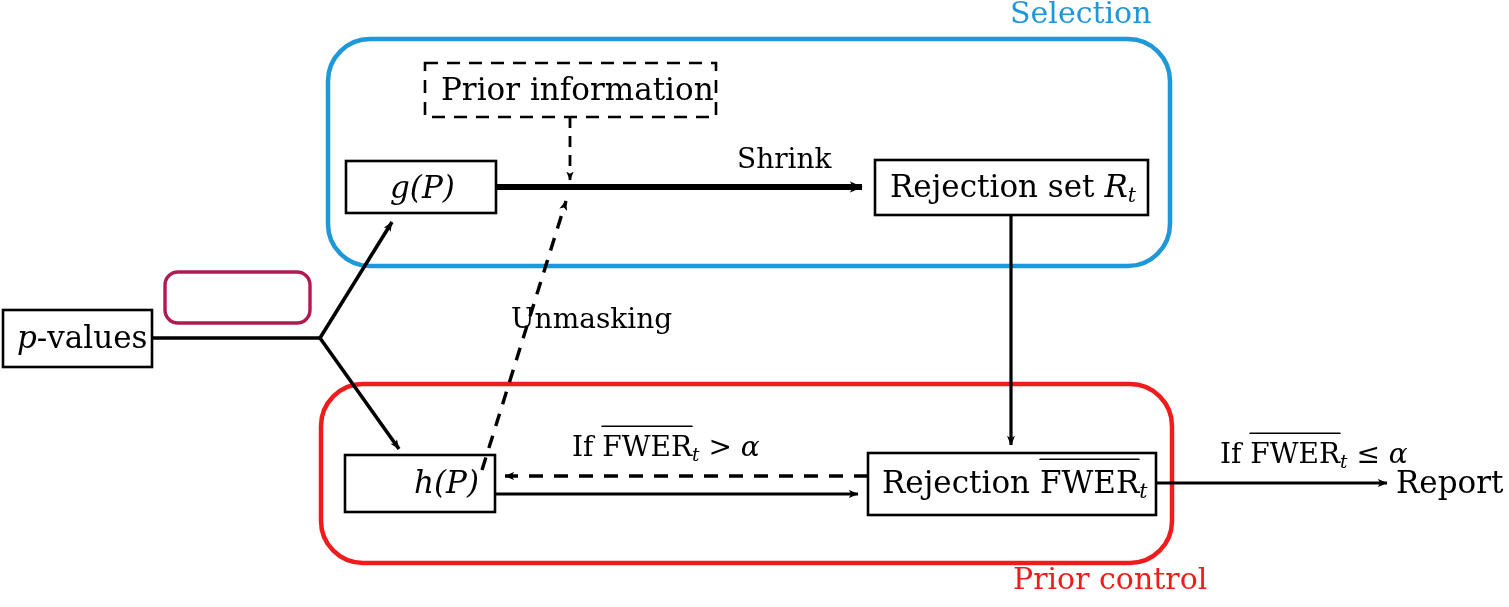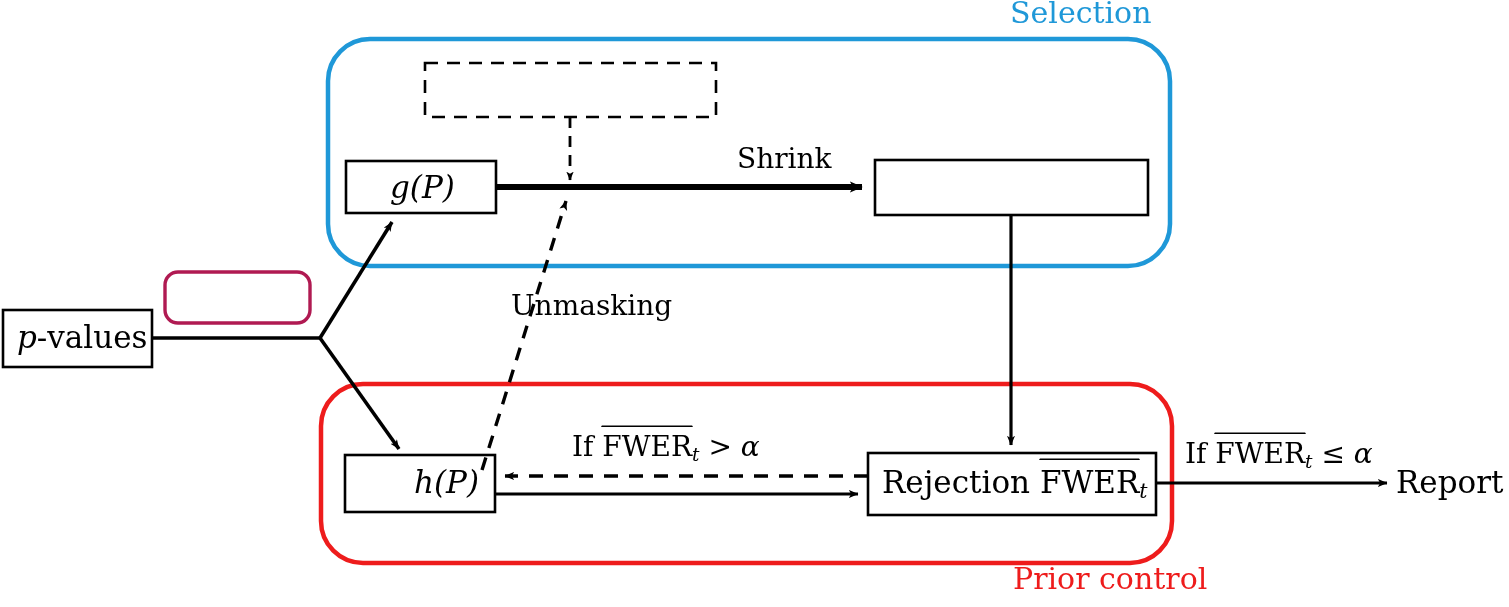--- a/index.html
+++ b/index.html
@@ -84,54 +84,61 @@
 
   <div class="dlabel group-label" style="left:1013px; top:564px; color:#ee1c1c;">
     <span>Prior control</span>
   </div>
 
   <div class="dlabel box-label" style="left:17px; top:322px;">
     <span class="it">p</span><span>-values</span>
   </div>
 
 
+  <div class="dlabel box-label" style="left:441px; top:74px;">
+    <span>Prior information</span>
+  </div>
 
   <div class="dlabel box-label" style="left:390px; top:172px;">
     <span class="it">g</span><span class="it">(P)</span>
   </div>
 
   <div class="dlabel box-label" style="left:393px; top:467px;margin-left:21px;">
     <span class="it">h</span><span class="it">(P)</span>
   </div>
 
+  <div class="dlabel box-label" style="left:890px; top:171px;">
+    <span>Rejection set</span>
+    <span class="cal">R</span><span class="sub">t</span>
+  </div>
 
   <div class="dlabel box-label" style="left:882px; top:467px;">
     <span>Rejection</span>
     <span class="hatwrap"><span class="hatbar"></span><span>FWER</span></span><span class="sub">t</span>
   </div>
 
   <div class="dlabel box-label" style="left:1396px; top:467px;">
     <span>Report</span>
   </div>
 
   <div class="dlabel edge-label" style="left:737px; top:145px;">
     <span>Shrink</span>
   </div>
 
-  <div class="dlabel edge-label" style="left:511px; top:292px;">
+  <div class="dlabel edge-label" style="left:511px; top:305px;">
     <span>Unmasking</span>
   </div>
 
   <div class="dlabel edge-label" style="left:572px; top:433px;">
     <span>If</span>
     <span class="hatwrap"><span class="hatbar"></span><span>FWER</span></span><span class="sub">t</span>
     <span>&gt;</span>
     <span class="it">α</span>
   </div>
 
-  <div class="dlabel edge-label" style="left:1185px; top:440px;">
+  <div class="dlabel edge-label" style="left:1220px; top:440px;">
     <span>If</span>
     <span class="hatwrap"><span class="hatbar"></span><span>FWER</span></span><span class="sub">t</span>
     <span>≤</span>
     <span class="it">α</span>
   </div>
 
 </div>
 
 </body></html>

